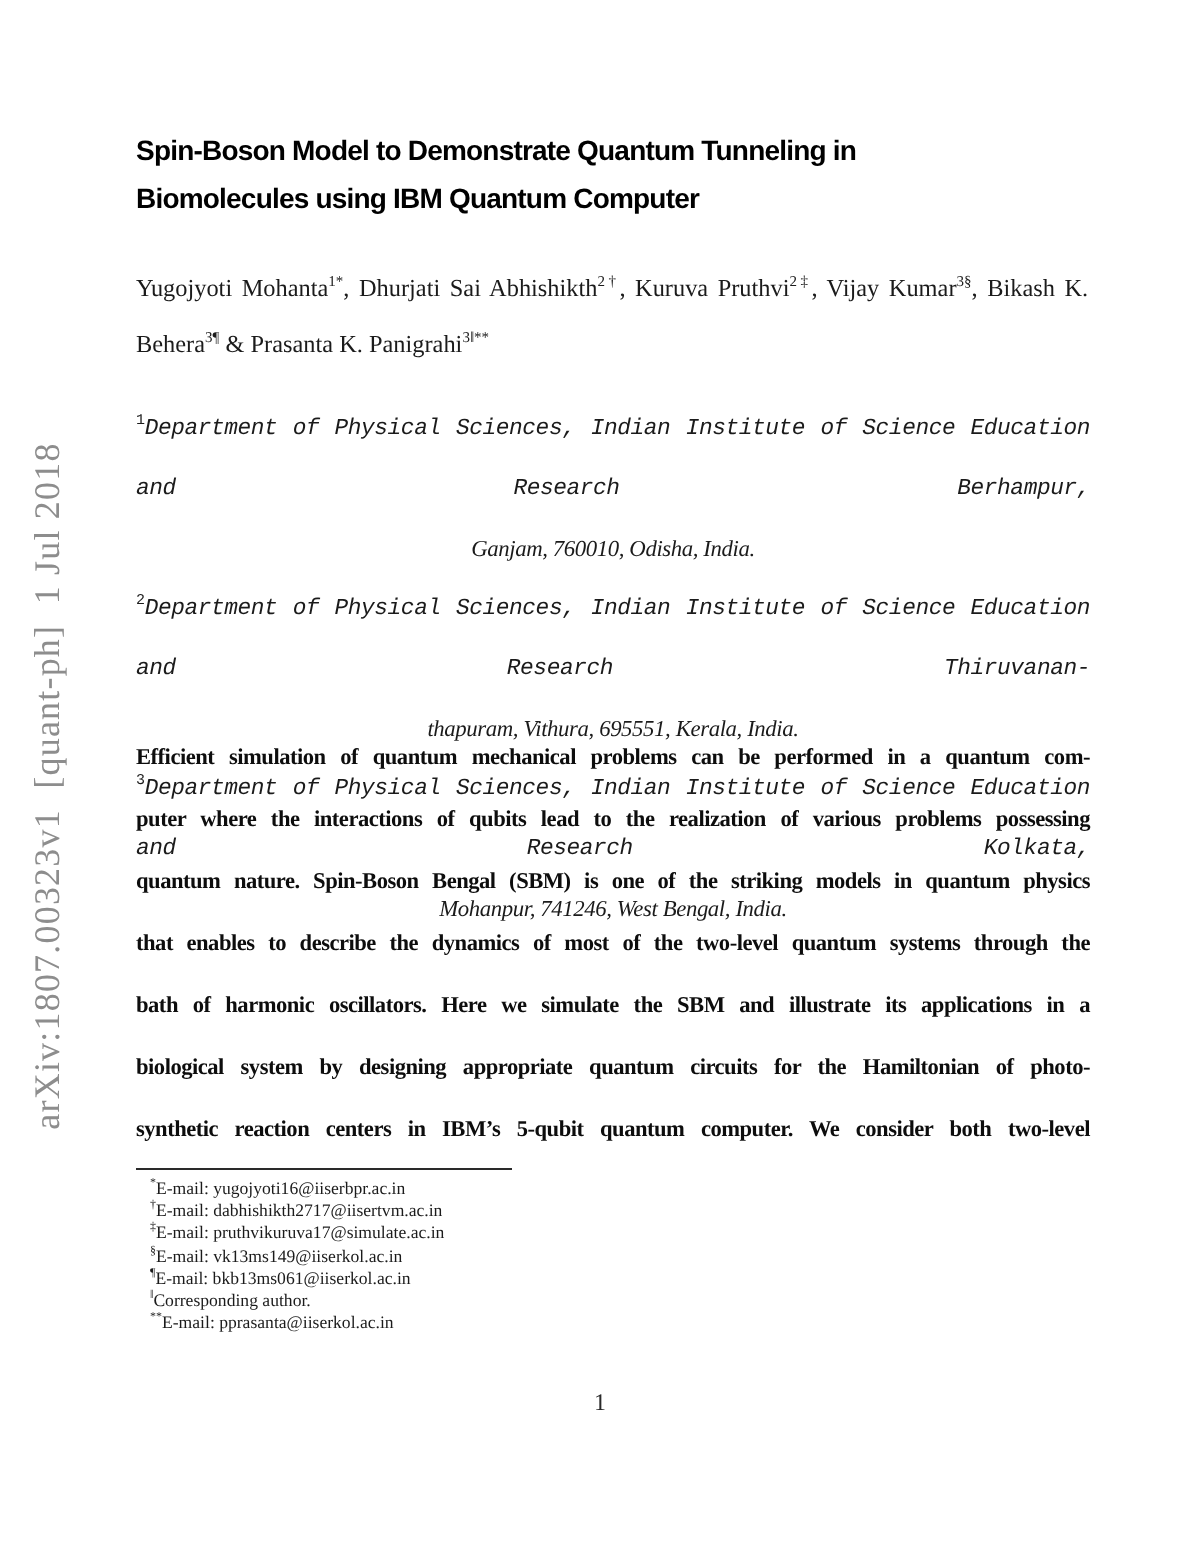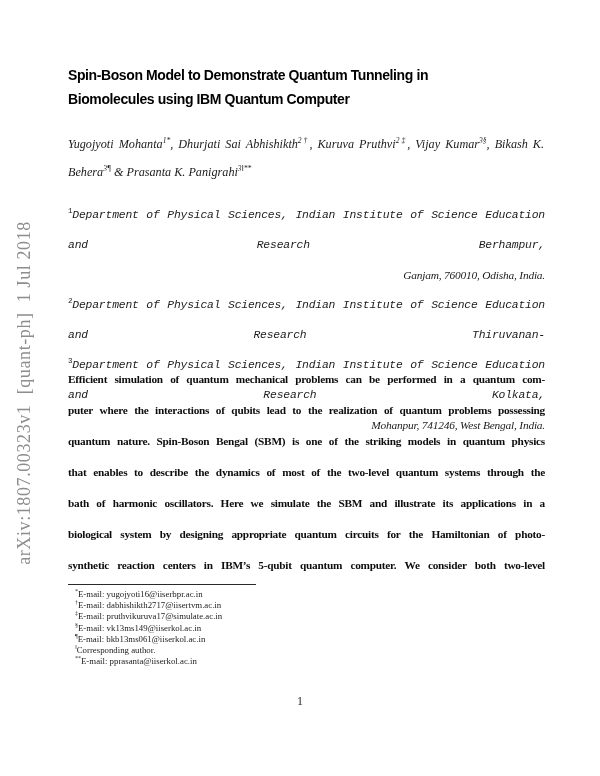--- a/index.html
+++ b/index.html
@@ -38,36 +38,35 @@
   }
   .title-line { white-space: nowrap; }
 
   .authors {
     position: absolute;
     left: 68px; top: 130px; width: 476px;
     font-size: 12.2px;
     line-height: 28px;
     text-align: justify;
     color: #1b1b1b;
-    font-style: italic;
   }
   .authors sup { font-size: 7.5px; line-height: 0; }
 
   .affiliations {
     position: absolute;
     left: 68px; top: 200px; width: 477px;
     font-style: italic;
     font-size: 11.4px;
     letter-spacing: -0.2px;
     line-height: 30px;
     color: #1b1b1b;
   }
   .affil-line1 { text-align: justify; text-align-last: justify; font-family: Liberation Mono, monospace; }
   .affil-line1 sup { font-style: normal; font-size: 7.5px; line-height: 0; }
-  .affil-line2 { text-align: right; }
+  .affil-line2 { text-align: center; }
 
   .abstract {
     position: absolute;
     left: 68px; top: 364px; width: 477px;
     font-weight: bold;
     font-size: 11.3px;
     letter-spacing: -0.25px;
     line-height: 31px;
     color: #0d0d0d;
   }
@@ -129,33 +128,34 @@
 
   <div class="affiliations">
 
       <div class="affil">
         <div class="affil-line1"><sup>1</sup><span>Department of Physical Sciences, Indian Institute of Science Education and Research Berhampur,</span></div>
         <div class="affil-line2">Ganjam, 760010, Odisha, India.</div>
       </div>
 
       <div class="affil">
         <div class="affil-line1"><sup>2</sup><span>Department of Physical Sciences, Indian Institute of Science Education and Research Thiruvanan-</span></div>
+        <div class="affil-line2">thapuram, Vithura, 695551, Kerala, India.</div>
       </div>
 
       <div class="affil">
         <div class="affil-line1"><sup>3</sup><span>Department of Physical Sciences, Indian Institute of Science Education and Research Kolkata,</span></div>
         <div class="affil-line2">Mohanpur, 741246, West Bengal, India.</div>
       </div>
     </div>
 
   <div class="abstract">
 
       <div class="abs-line">Efficient simulation of quantum mechanical problems can be performed in a quantum com-</div>
 
-      <div class="abs-line">puter where the interactions of qubits lead to the realization of quantum problems possessing</div>
+      <div class="abs-line">puter where the interactions of qubits lead to the realization of various problems possessing</div>
 
       <div class="abs-line">quantum nature. Spin-Boson Bengal (SBM) is one of the striking models in quantum physics</div>
 
       <div class="abs-line">that enables to describe the dynamics of most of the two-level quantum systems through the</div>
 
       <div class="abs-line">bath of harmonic oscillators.  Here we simulate the SBM and illustrate its applications in a</div>
 
       <div class="abs-line">biological system by designing appropriate quantum circuits for the Hamiltonian of photo-</div>
 
       <div class="abs-line">synthetic reaction centers in IBM’s 5-qubit quantum computer.  We consider both two-level</div>

